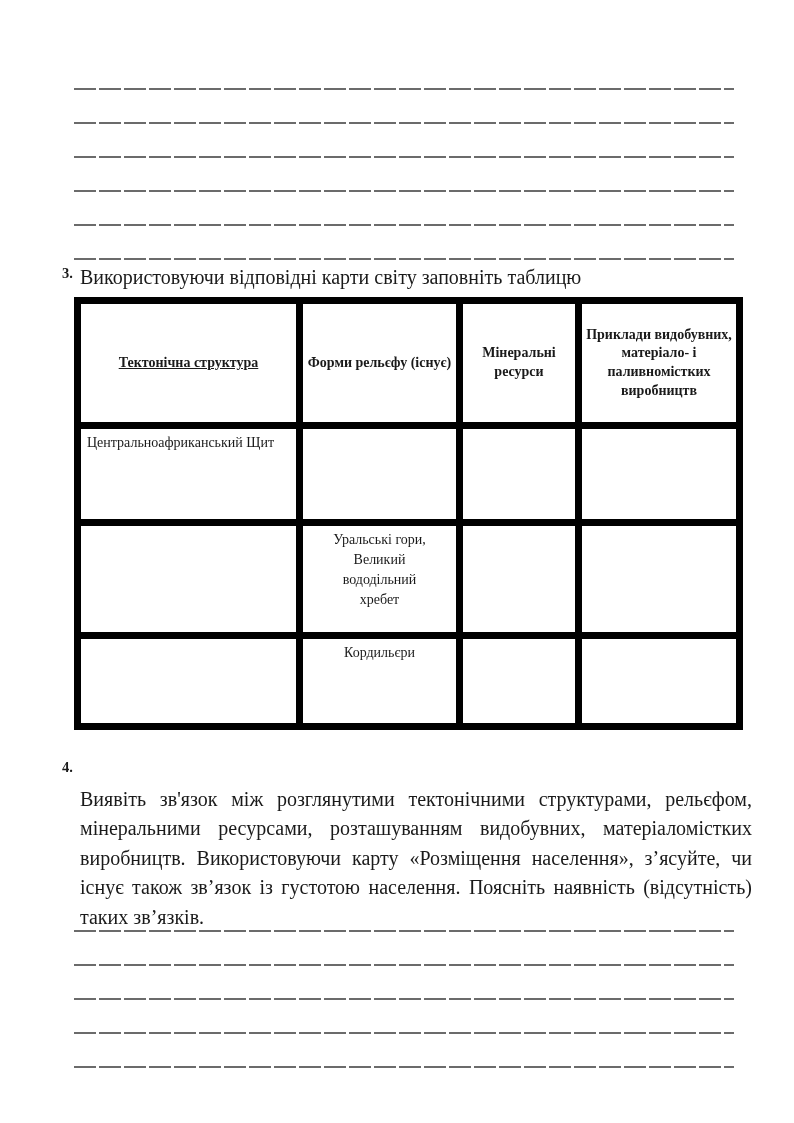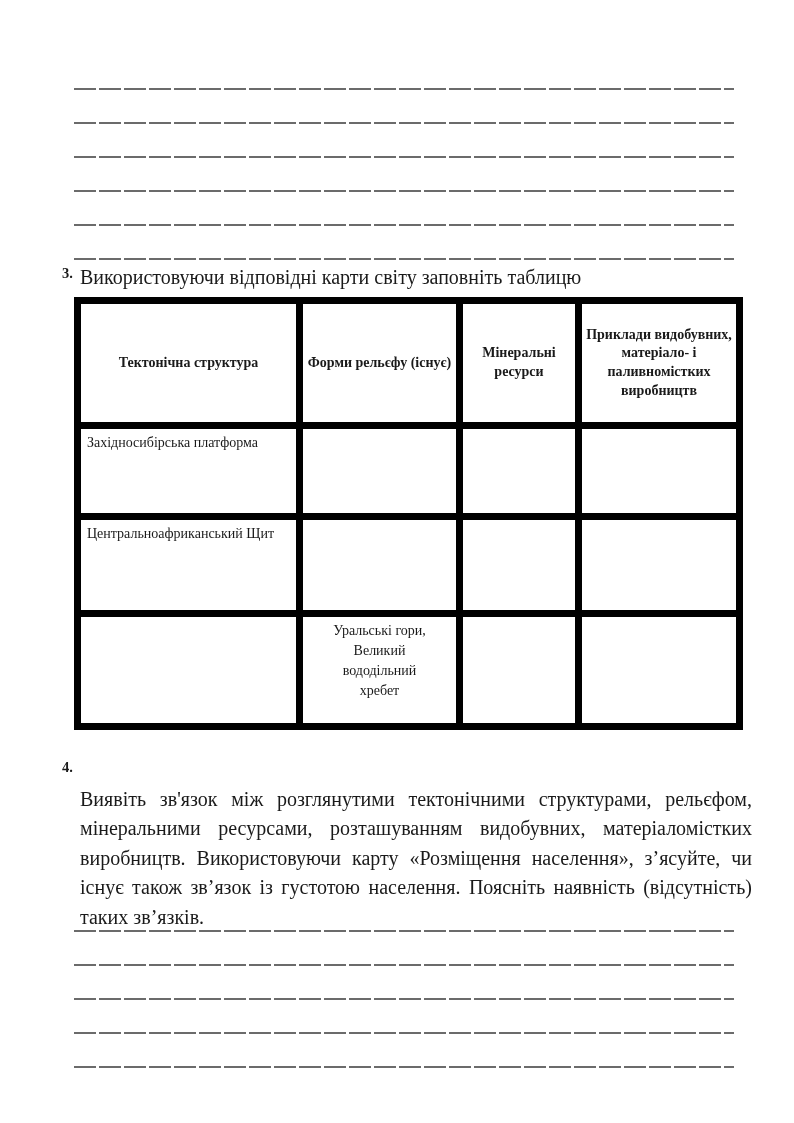--- a/index.html
+++ b/index.html
@@ -113,21 +113,21 @@
     vertical-align: middle;
     font-weight: bold;
     line-height: 1.34;
     padding: 2px 4px;
   }
   .col-1 { width: 222px; }
   .col-2 { width: 160px; }
   .col-3 { width: 119px; }
   .col-4 { width: 161px; }
 
-  .th-1 { text-align: center; }
+  .th-1 { text-align: center; text-decoration: underline; }
   .th-2, .th-3, .th-4 { text-align: center; }
 
   .cell-label {
     text-align: left;
     padding: 4px 3px 4px 6px !important;
     line-height: 1.42;
   }
   .cell-center {
     text-align: center;
     padding: 4px 24px !important;
@@ -168,38 +168,38 @@
     </colgroup>
     <thead>
       <tr>
         <th class="th-1">Тектонічна структура</th>
         <th class="th-2">Форми рельєфу (існує)</th>
         <th class="th-3">Мінеральні ресурси</th>
         <th class="th-4">Приклади видобувних, матеріало- і паливномістких виробництв</th>
       </tr>
     </thead>
     <tbody>
-      <tr class="row-1">
-        <td class="cell-label">Західносибірська платформа</td>
-        <td class="cell-center cell-empty"></td>
-        <td class="cell-center cell-empty"></td>
-        <td class="cell-center cell-empty"></td>
-      </tr>
       <tr class="row-2">
         <td class="cell-label">Центральноафриканський Щит</td>
         <td class="cell-center cell-empty"></td>
         <td class="cell-center cell-empty"></td>
         <td class="cell-center cell-empty"></td>
       </tr>
       <tr class="row-3">
         <td class="cell-label cell-empty"></td>
         <td class="cell-center">Уральські гори, Великий вододільний хребет</td>
         <td class="cell-center cell-empty"></td>
         <td class="cell-center cell-empty"></td>
       </tr>
+      <tr class="row-4">
+        <td class="cell-label cell-empty"></td>
+        <td class="cell-center">Кордильєри</td>
+        <td class="cell-center cell-empty"></td>
+        <td class="cell-center cell-empty"></td>
+      </tr>
     </tbody>
   </table>
 
   <div class="item" id="item-4">
     <span class="item-number">4.</span>
     <span class="item-text">Виявіть зв'язок між розглянутими тектонічними структурами, рельєфом, мінеральними ресурсами, розташуванням видобувних, матеріаломістких виробництв. Використовуючи карту «Розміщення населення», з’ясуйте, чи існує також зв’язок із густотою населення. Поясніть наявність (відсутність) таких зв’язків.</span>
   </div>
 
   <div class="lines-block" id="lines-bottom">
     <div class="answer-line"></div>

